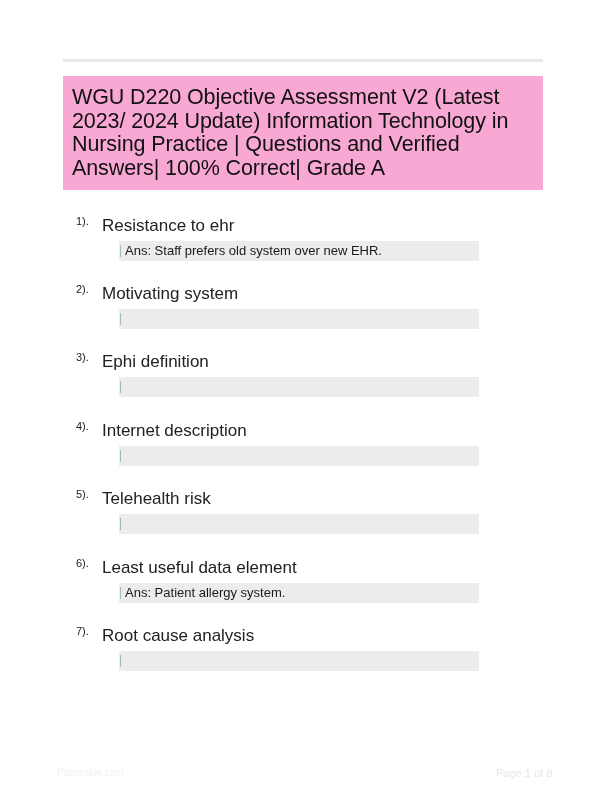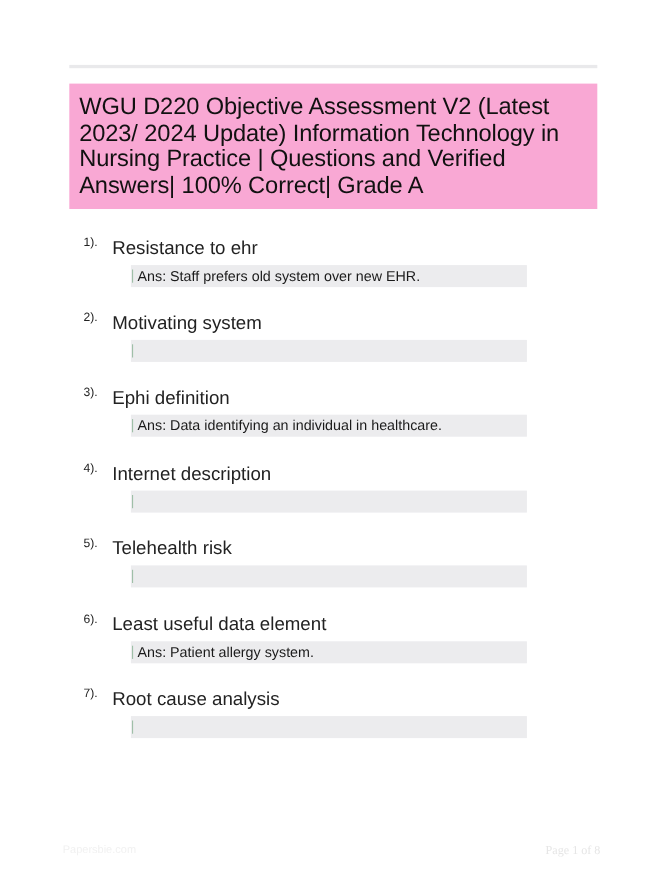--- a/index.html
+++ b/index.html
@@ -6,21 +6,21 @@
     body { width: 606px; height: 800px; position: relative; overflow: hidden; font-family: "Liberation Sans", sans-serif; color: #222; }
     .top-rule { position: absolute; left: 63px; top: 59px; width: 480px; height: 3px; background: #e9e9eb; }
     .title-box { position: absolute; left: 63px; top: 76px; width: 480px; height: 114px; background: #f9a8d4; box-sizing: border-box; padding: 10px 8px 0 9px; }
     .title { margin: 0; font-size: 21.5px; line-height: 23.5px; font-weight: normal; color: #111; letter-spacing: -0.1px; }
     .qa { position: absolute; left: 0; width: 606px; }
     .qnum { position: absolute; left: 76px; top: 0; font-size: 11px; color: #222; }
     .qtext { position: absolute; left: 102px; top: 1px; font-size: 17px; color: #222; }
     .ans { position: absolute; left: 104px; top: 26px; width: 360px; height: 20px; background: #ececee; box-sizing: border-box; padding-left: 6px; font-size: 13px; line-height: 20px; color: #1a1a1a; margin-left: 15px; }
     .ans-bar { position: absolute; left: 1px; top: 4px; width: 1px; height: 12px; background: #9fbfa8; }
     .footer-left { position: absolute; left: 57px; top: 767px; font-size: 10px; color: #f1f1f1; }
-    .footer-right { position: absolute; left: 496px; top: 767px; font-size: 11px; color: #e6e6e6; font-family: Liberation Serif, serif; }
+    .footer-right { position: absolute; left: 496px; top: 767px; font-size: 11px; color: #e6e6e6; font-family: Liberation Sans, sans-serif; }
   </style>
 </head>
 <body>
 
 <div class="top-rule"></div>
 
 <div class="title-box">
   <h1 class="title">WGU D220 Objective Assessment V2 (Latest 2023/ 2024 Update) Information Technology in Nursing Practice | Questions and Verified Answers| 100% Correct| Grade A</h1>
 </div>
 
@@ -39,21 +39,20 @@
   <div class="ans">
     <span class="ans-bar"></span>
   </div>
 </div>
 
 <div class="qa" style="top:351px;">
   <span class="qnum">3).</span>
   <span class="qtext">Ephi definition</span>
   <div class="ans">
     <span class="ans-bar"></span>
-    <span>Ans: Data identifying an individual in healthcare.</span>
   </div>
 </div>
 
 <div class="qa" style="top:420px;">
   <span class="qnum">4).</span>
   <span class="qtext">Internet description</span>
   <div class="ans">
     <span class="ans-bar"></span>
   </div>
 </div>

